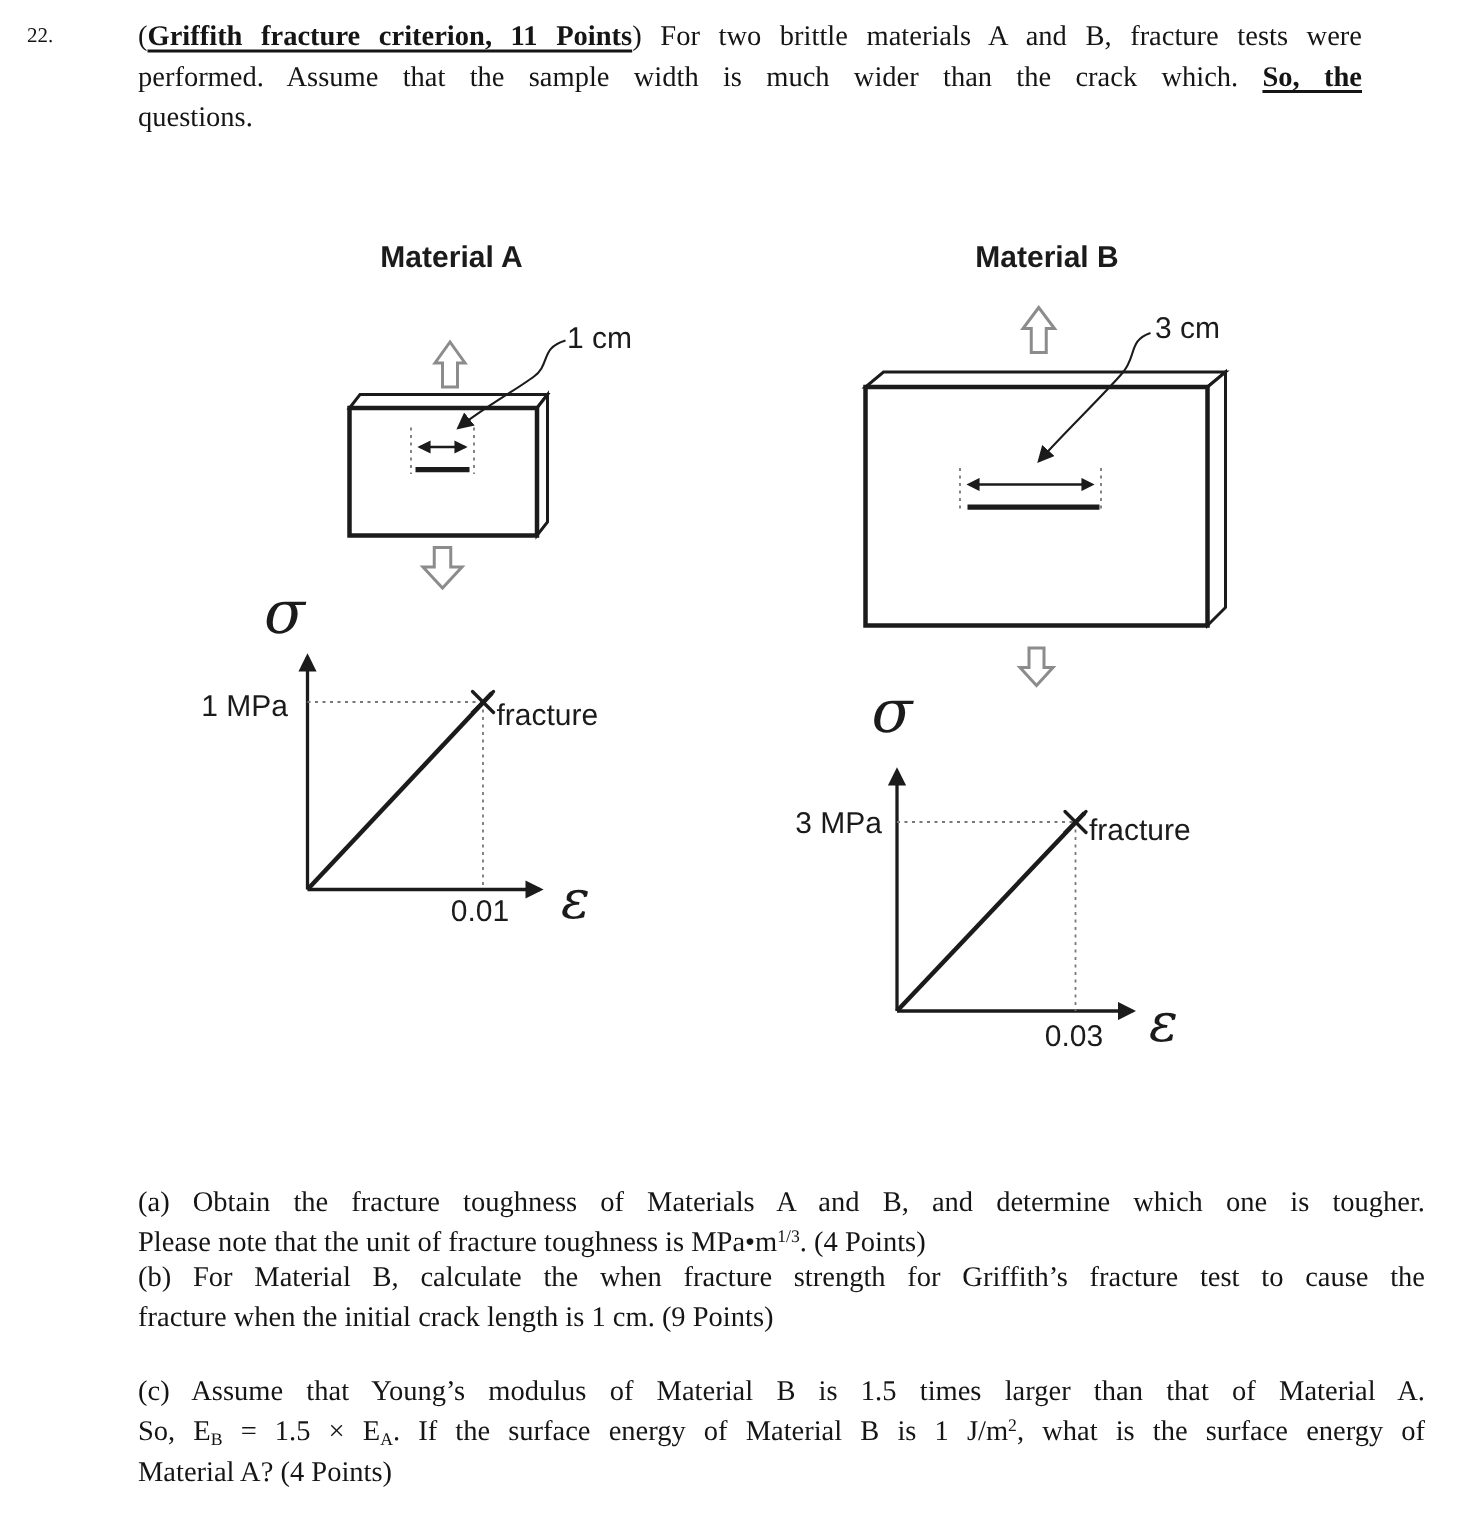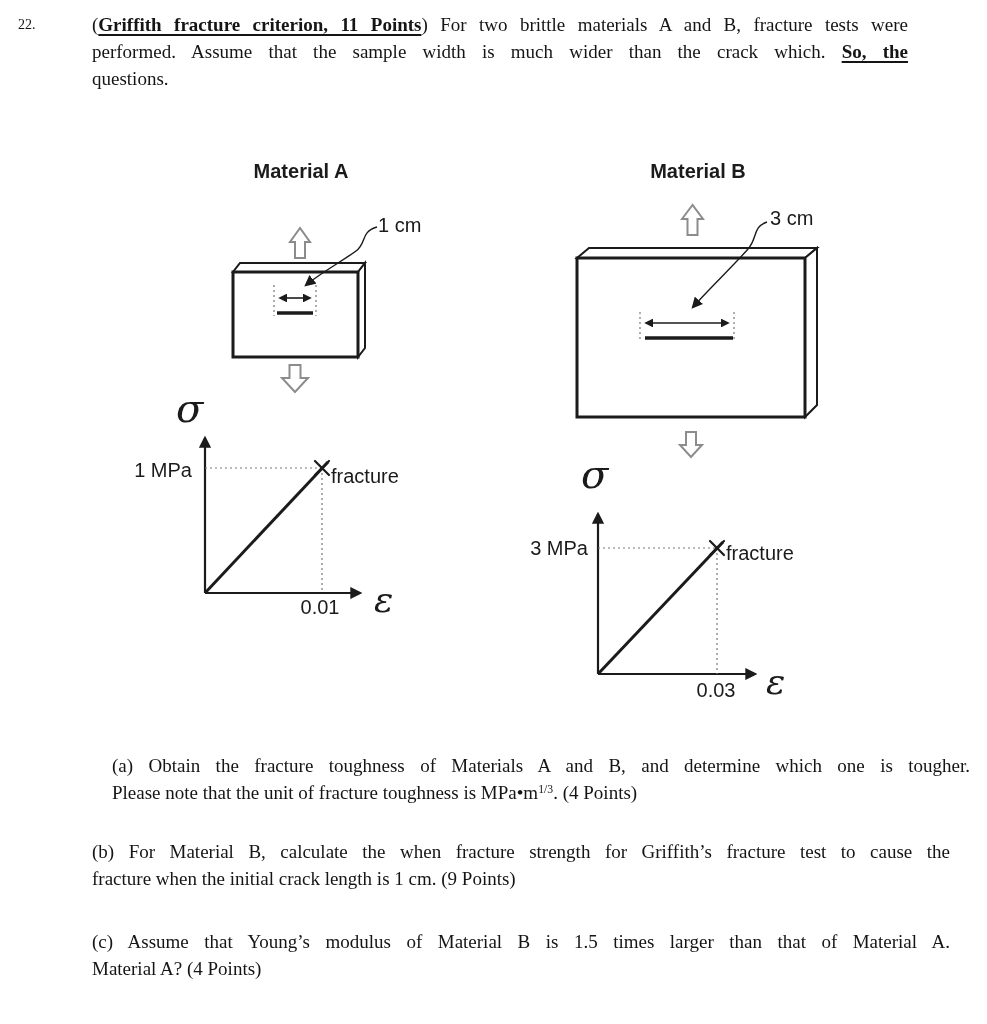--- a/index.html
+++ b/index.html
@@ -12,23 +12,23 @@
   
   .para{font-size:19px;line-height:27px;}
   .tline{text-align:justify;text-align-last:justify;white-space:nowrap;}
   .tline.tlast{text-align-last:left;}
   .b{font-weight:bold;}
   .u{text-decoration:underline;text-underline-offset:3px;text-decoration-thickness:1.5px;}
   .sup{font-size:0.62em;position:relative;top:-0.55em;line-height:0;}
   .sub{font-size:0.62em;position:relative;top:0.28em;line-height:0;}
   #qnum{left:18px;top:11px;font-size:14px;line-height:27px;}
   #intro{left:92px;top:11px;width:816px;}
-  #qa{left:92px;top:752px;width:858px;margin-left:20px;}
+  #qa{left:92px;top:788px;width:858px;}
   #qb{left:92px;top:838px;width:858px;}
-  #qc{left:92px;top:914px;width:858px;margin-top:14px;}
+  #qc{left:92px;top:914px;width:858px;}
   
   #figure{left:0;top:0;pointer-events:none;}
   .mk{fill:var(--ink);}
   .face{fill:#ffffff;stroke:var(--ink);stroke-width:2;stroke-linejoin:miter;}
   .front{stroke-width:3;}
   .blockarrow{fill:#ffffff;stroke:var(--arrowline);stroke-width:2;stroke-linejoin:miter;}
   .axis{stroke:var(--ink);stroke-width:2.2;fill:none;}
   .curve{stroke:var(--ink);stroke-width:3;}
   .crack{stroke:var(--ink);stroke-width:3.5;}
   .thin{stroke:var(--ink);stroke-width:1.6;}
@@ -152,16 +152,17 @@
   <div id="qa" class="abs para">
       <div class="tline"><span>(a) Obtain the fracture toughness of Materials A and B, and determine which one is tougher.</span></div>
       <div class="tline tlast"><span>Please note that the unit of fracture toughness is MPa•m</span><span class="sup">1/3</span><span>. (4 Points)</span></div>
     </div>
   <div id="qb" class="abs para">
       <div class="tline"><span>(b) For Material B, calculate the when fracture strength for Griffith’s fracture test to cause the</span></div>
       <div class="tline tlast"><span>fracture when the initial crack length is 1 cm. (9 Points)</span></div>
     </div>
   <div id="qc" class="abs para">
       <div class="tline"><span>(c) Assume that Young’s modulus of Material B is 1.5 times larger than that of Material A.</span></div>
+      <div class="tline"><span>So, E</span><span class="sub">B</span><span> = 1.5 × E</span><span class="sub">A</span><span>. If the surface energy of Material B is 1 J/m</span><span class="sup">2</span><span>, what is the surface energy of</span></div>
       <div class="tline tlast"><span>Material A? (4 Points)</span></div>
     </div>
 
 </div>
 
 </body></html>

